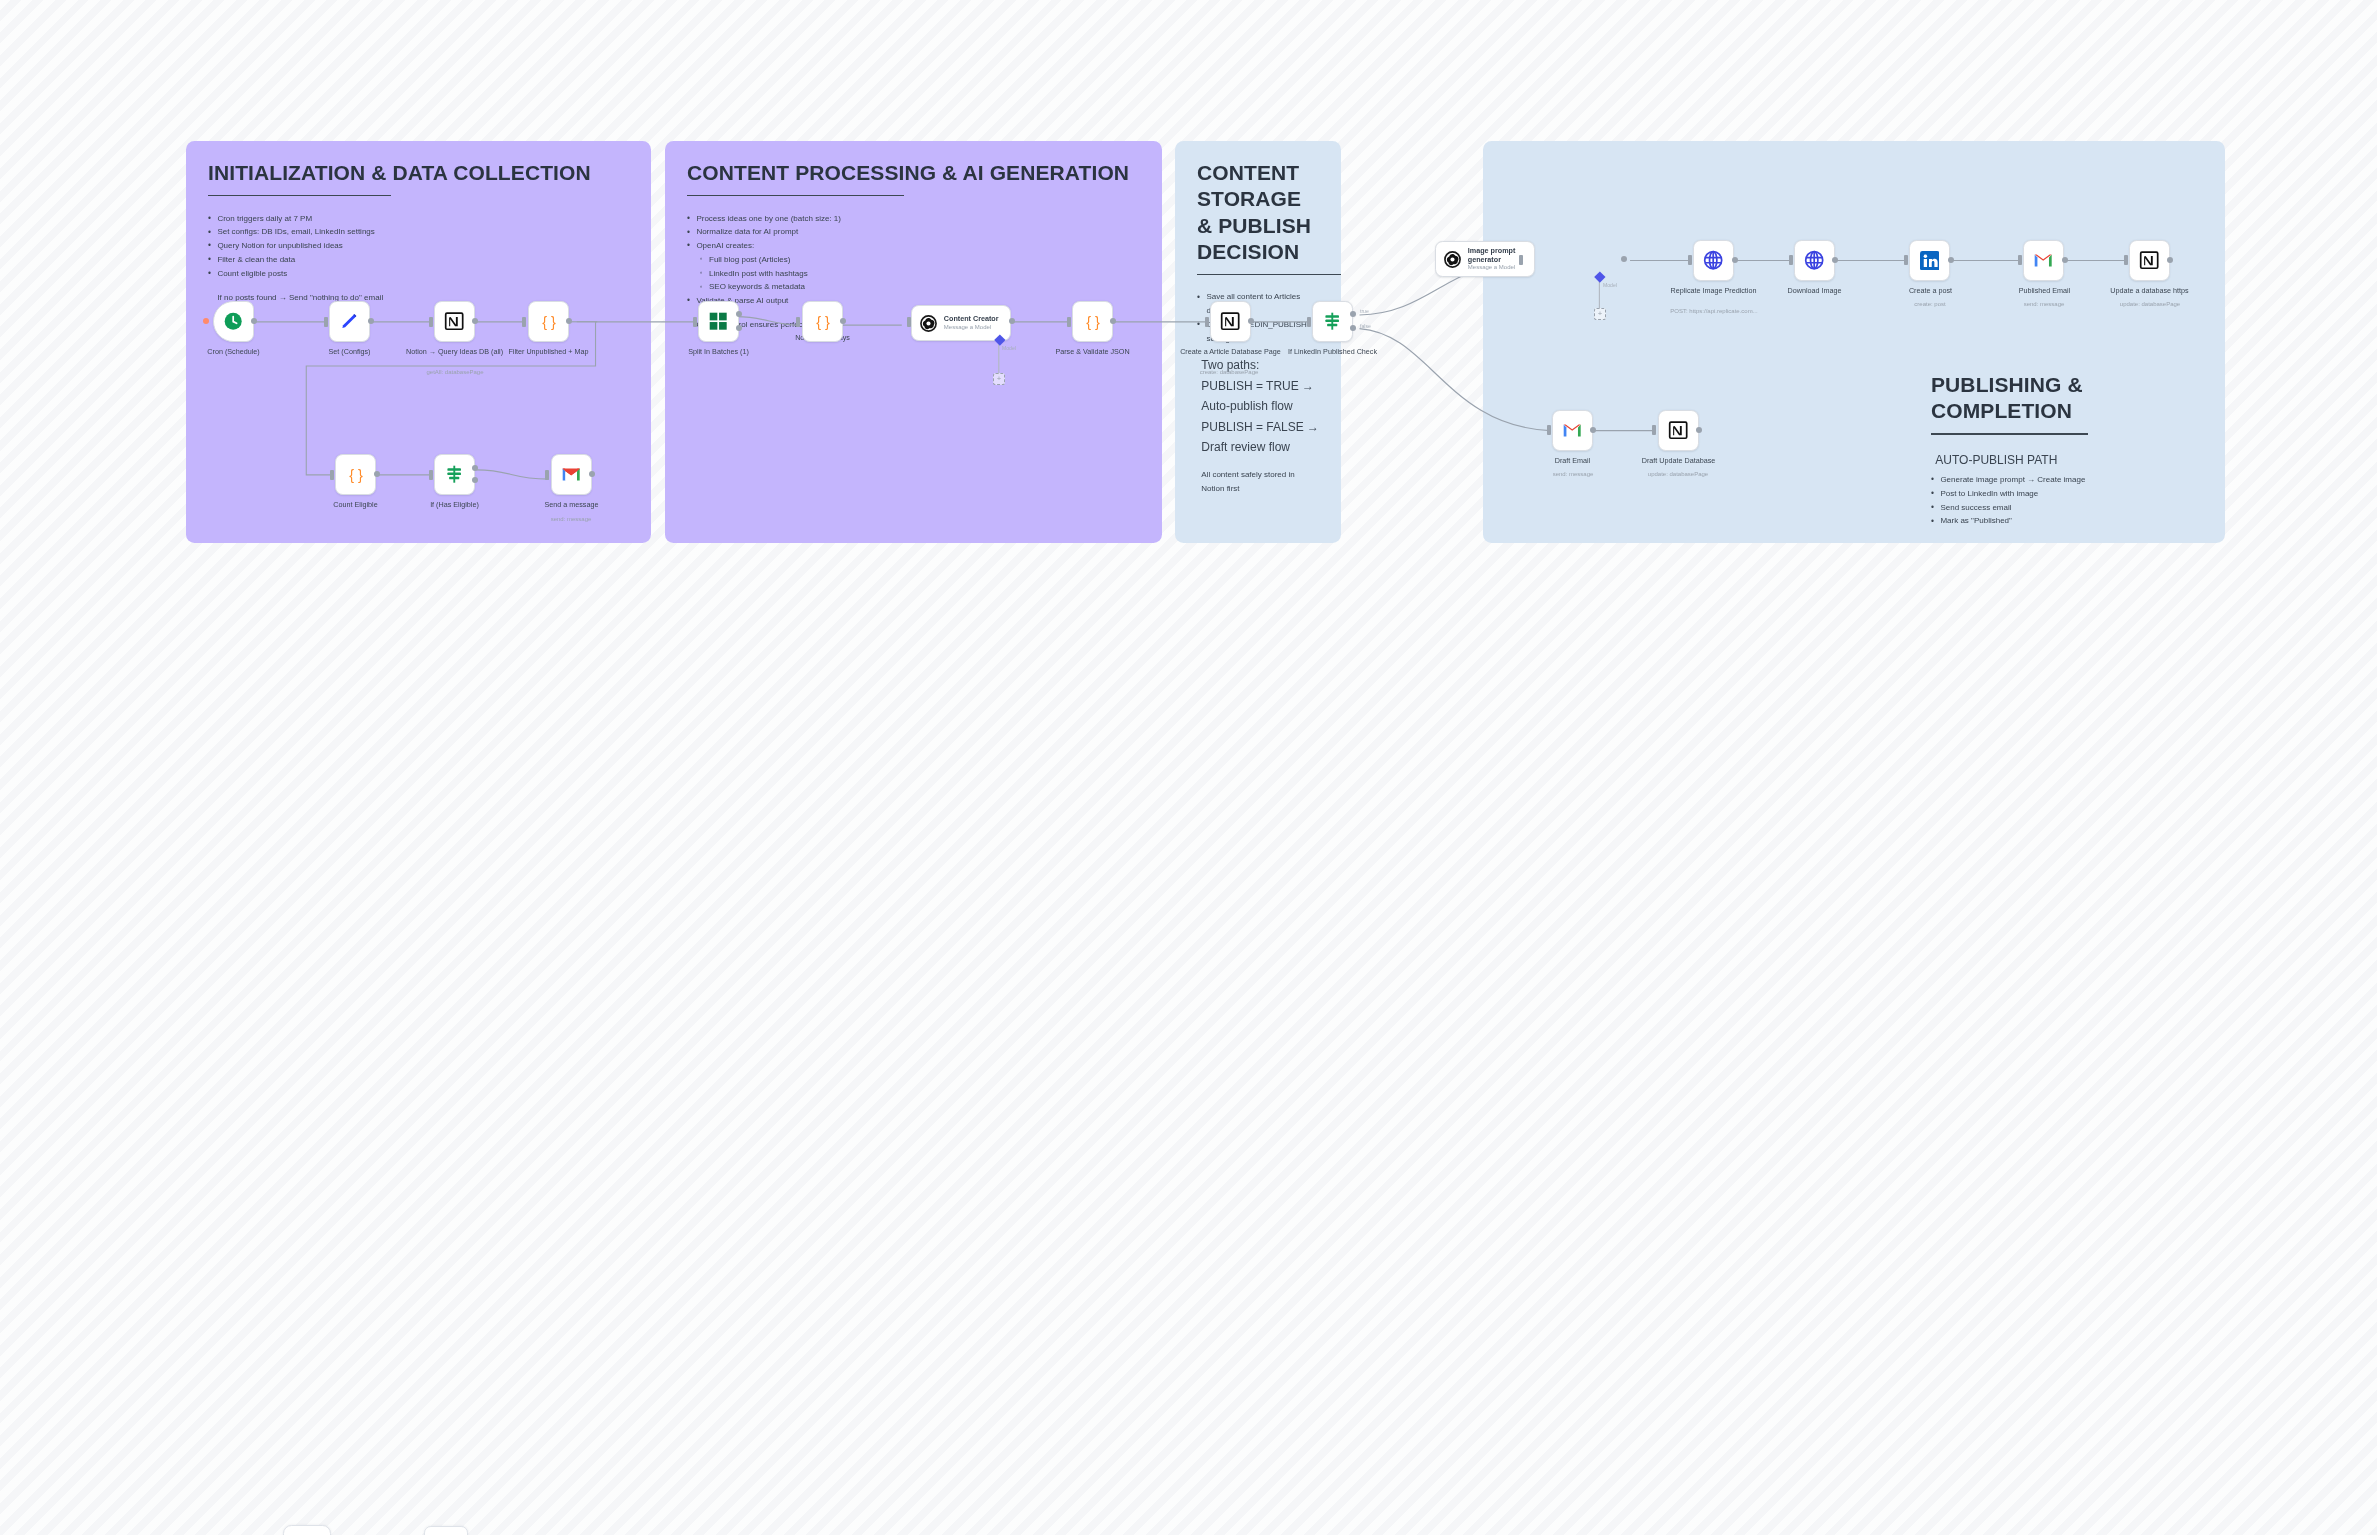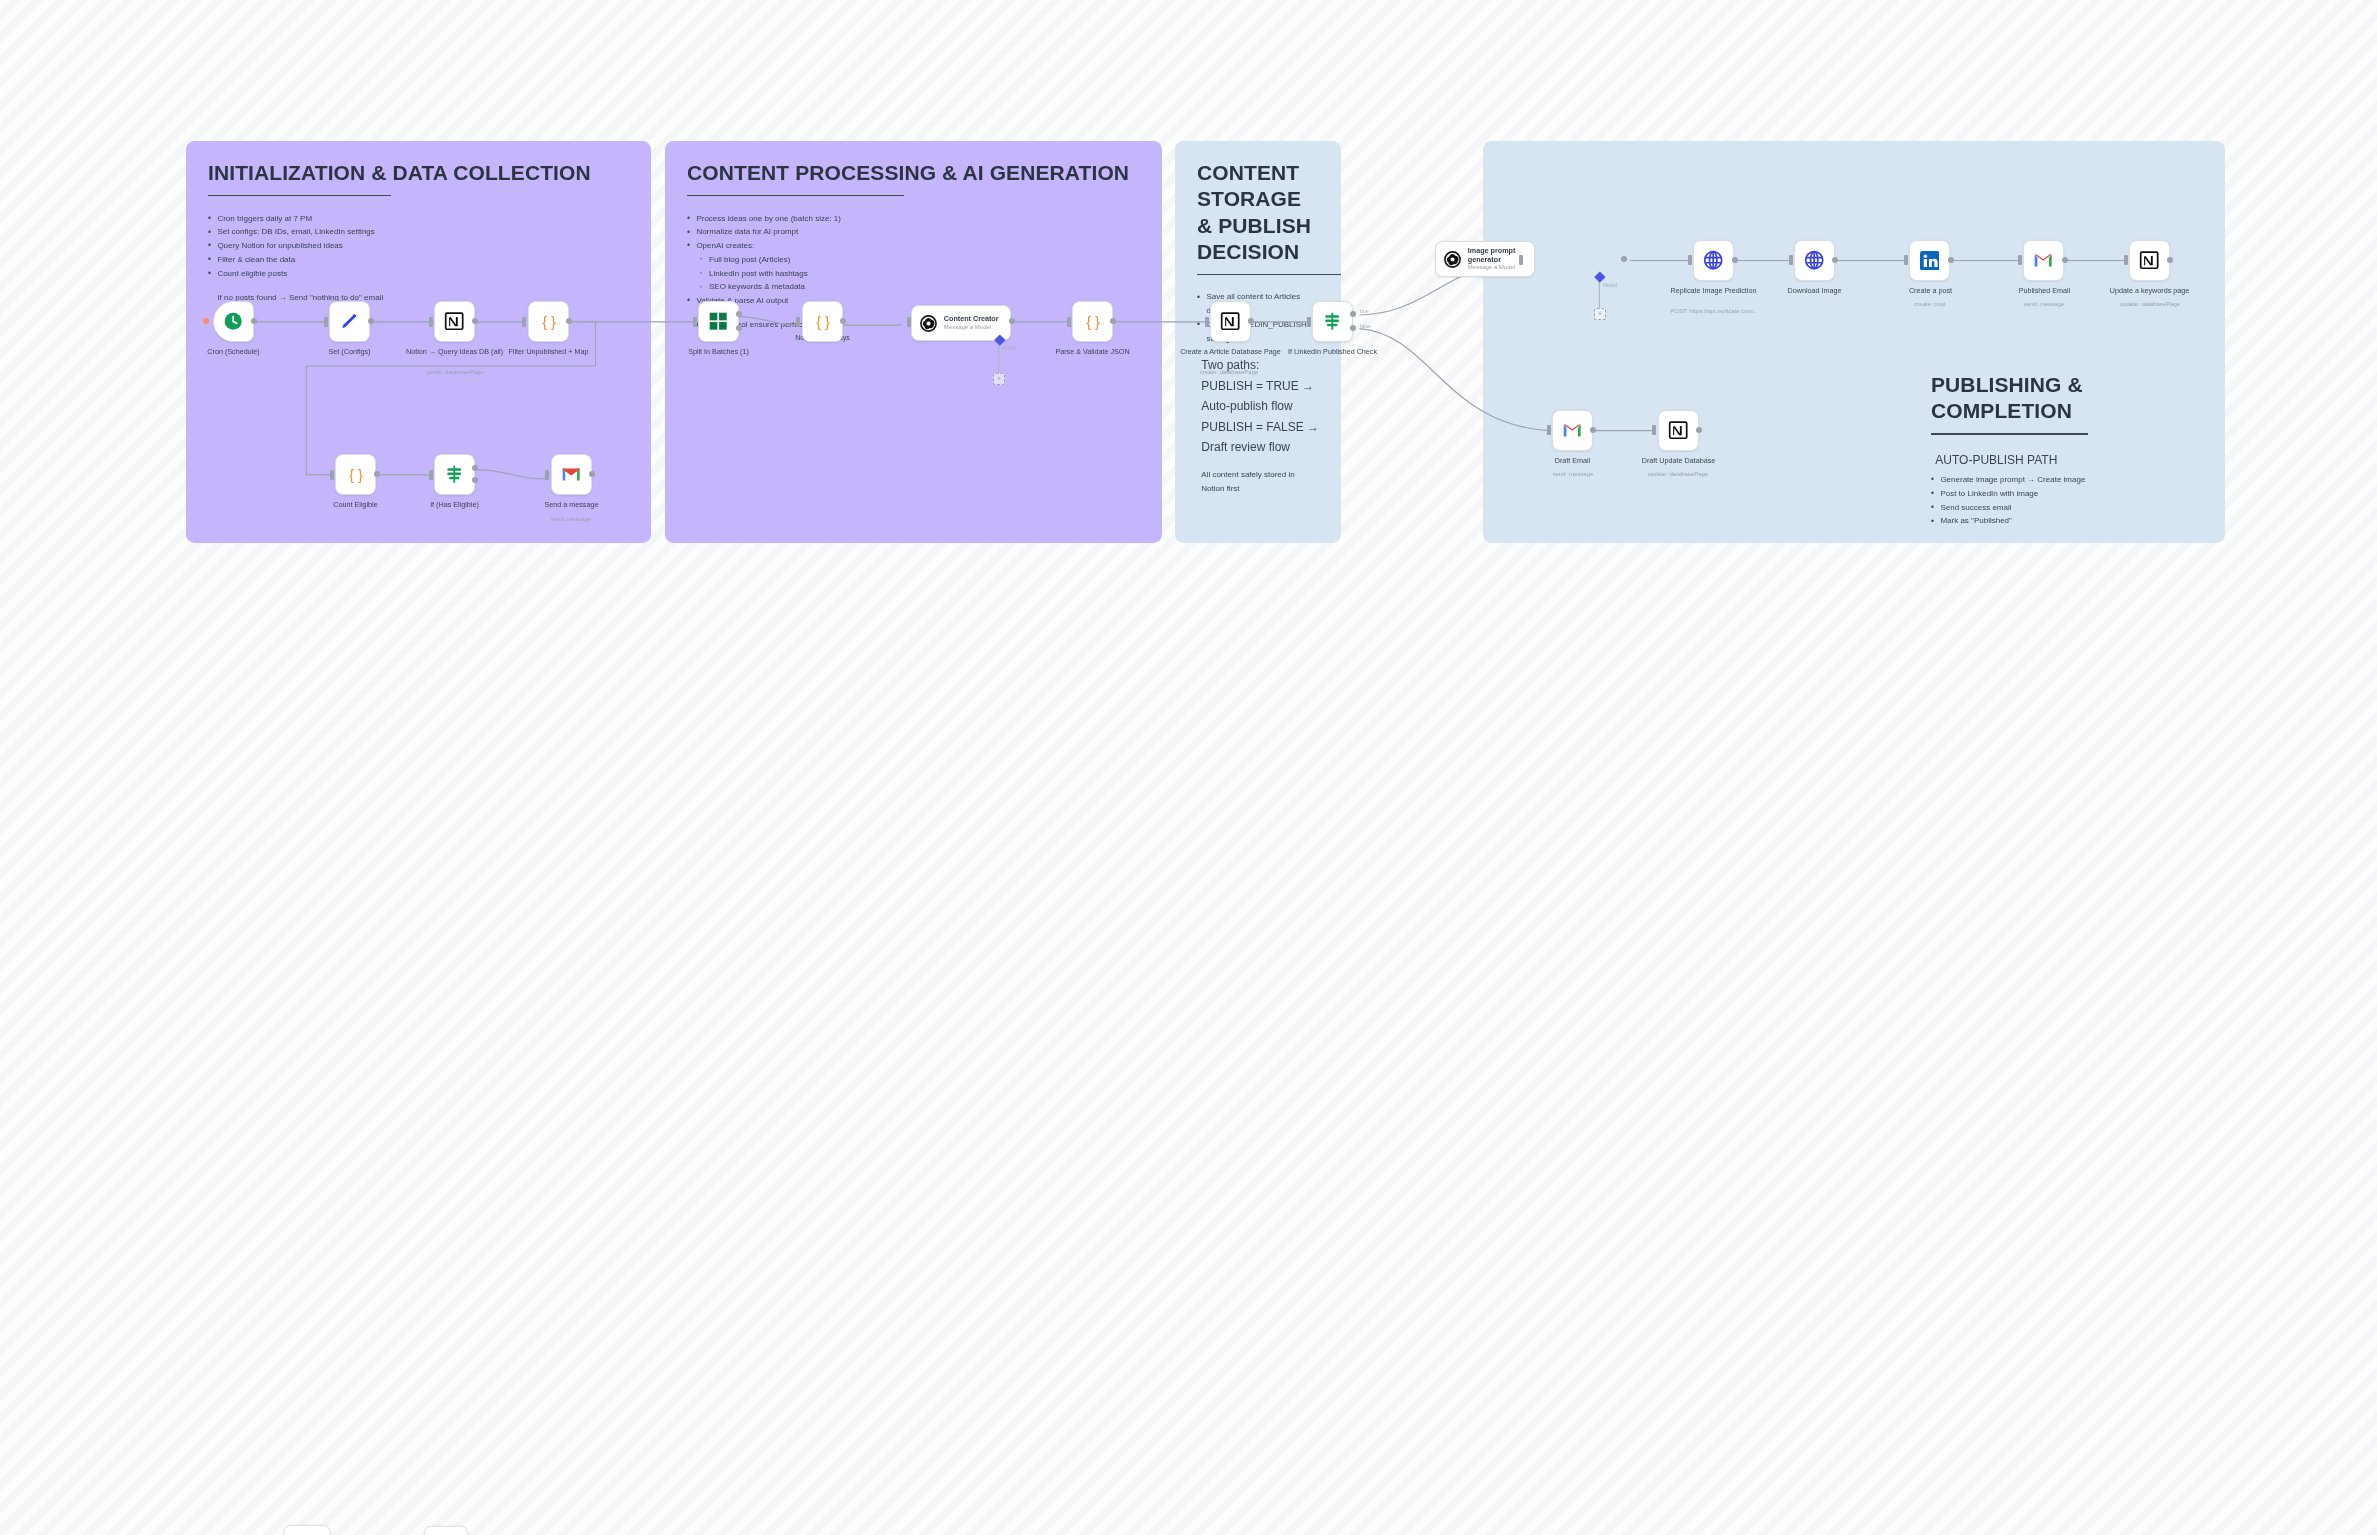--- a/index.html
+++ b/index.html
@@ -513,21 +513,21 @@
   <div class="inport" style="left:2124px; top:255px;"></div>
   <div class="node sq" style="left:2129px; top:240px;">
     <span class="icon">
       <svg width="20.4" height="20.4" viewBox="0 0 24 24">
           <rect x="2" y="2.5" width="20" height="19" rx="1.5" fill="#fff" stroke="#111" stroke-width="2"></rect>
           <path d="M6 18V7.6l1.8-.5L14 16V7h2.2v11H13L7.3 9.6V18z" fill="#111"></path>
         </svg>
     </span>
   </div>
   <div class="port" style="left:2167px; top:257px;"></div>
-  <div class="node-label" style="left:2094px; top:286px;">Update a keywords page</div>
+  <div class="node-label" style="left:2094px; top:286px;">Update a database https</div>
   <div class="node-sub" style="left:2086px; top:301px;">update: databasePage</div>
 
   <div class="inport" style="left:1547px; top:425px;"></div>
   <div class="node sq" style="left:1552px; top:410px;">
     <span class="icon">
       <svg width="20.4" height="17" viewBox="0 0 24 20">
         <path d="M2 17V5l10 7L22 5v12z" fill="#fff"></path>
         <path d="M2 3v14h3.2V6.6L2 3z" fill="#4285f4"></path>
         <path d="M18.8 3v14H22V3l-3.2 3.6z" fill="#34a853"></path>
         <path d="M2 3l10 7.4L22 3h-2.4L12 8.6 4.4 3z" fill="#ea4335"></path>

